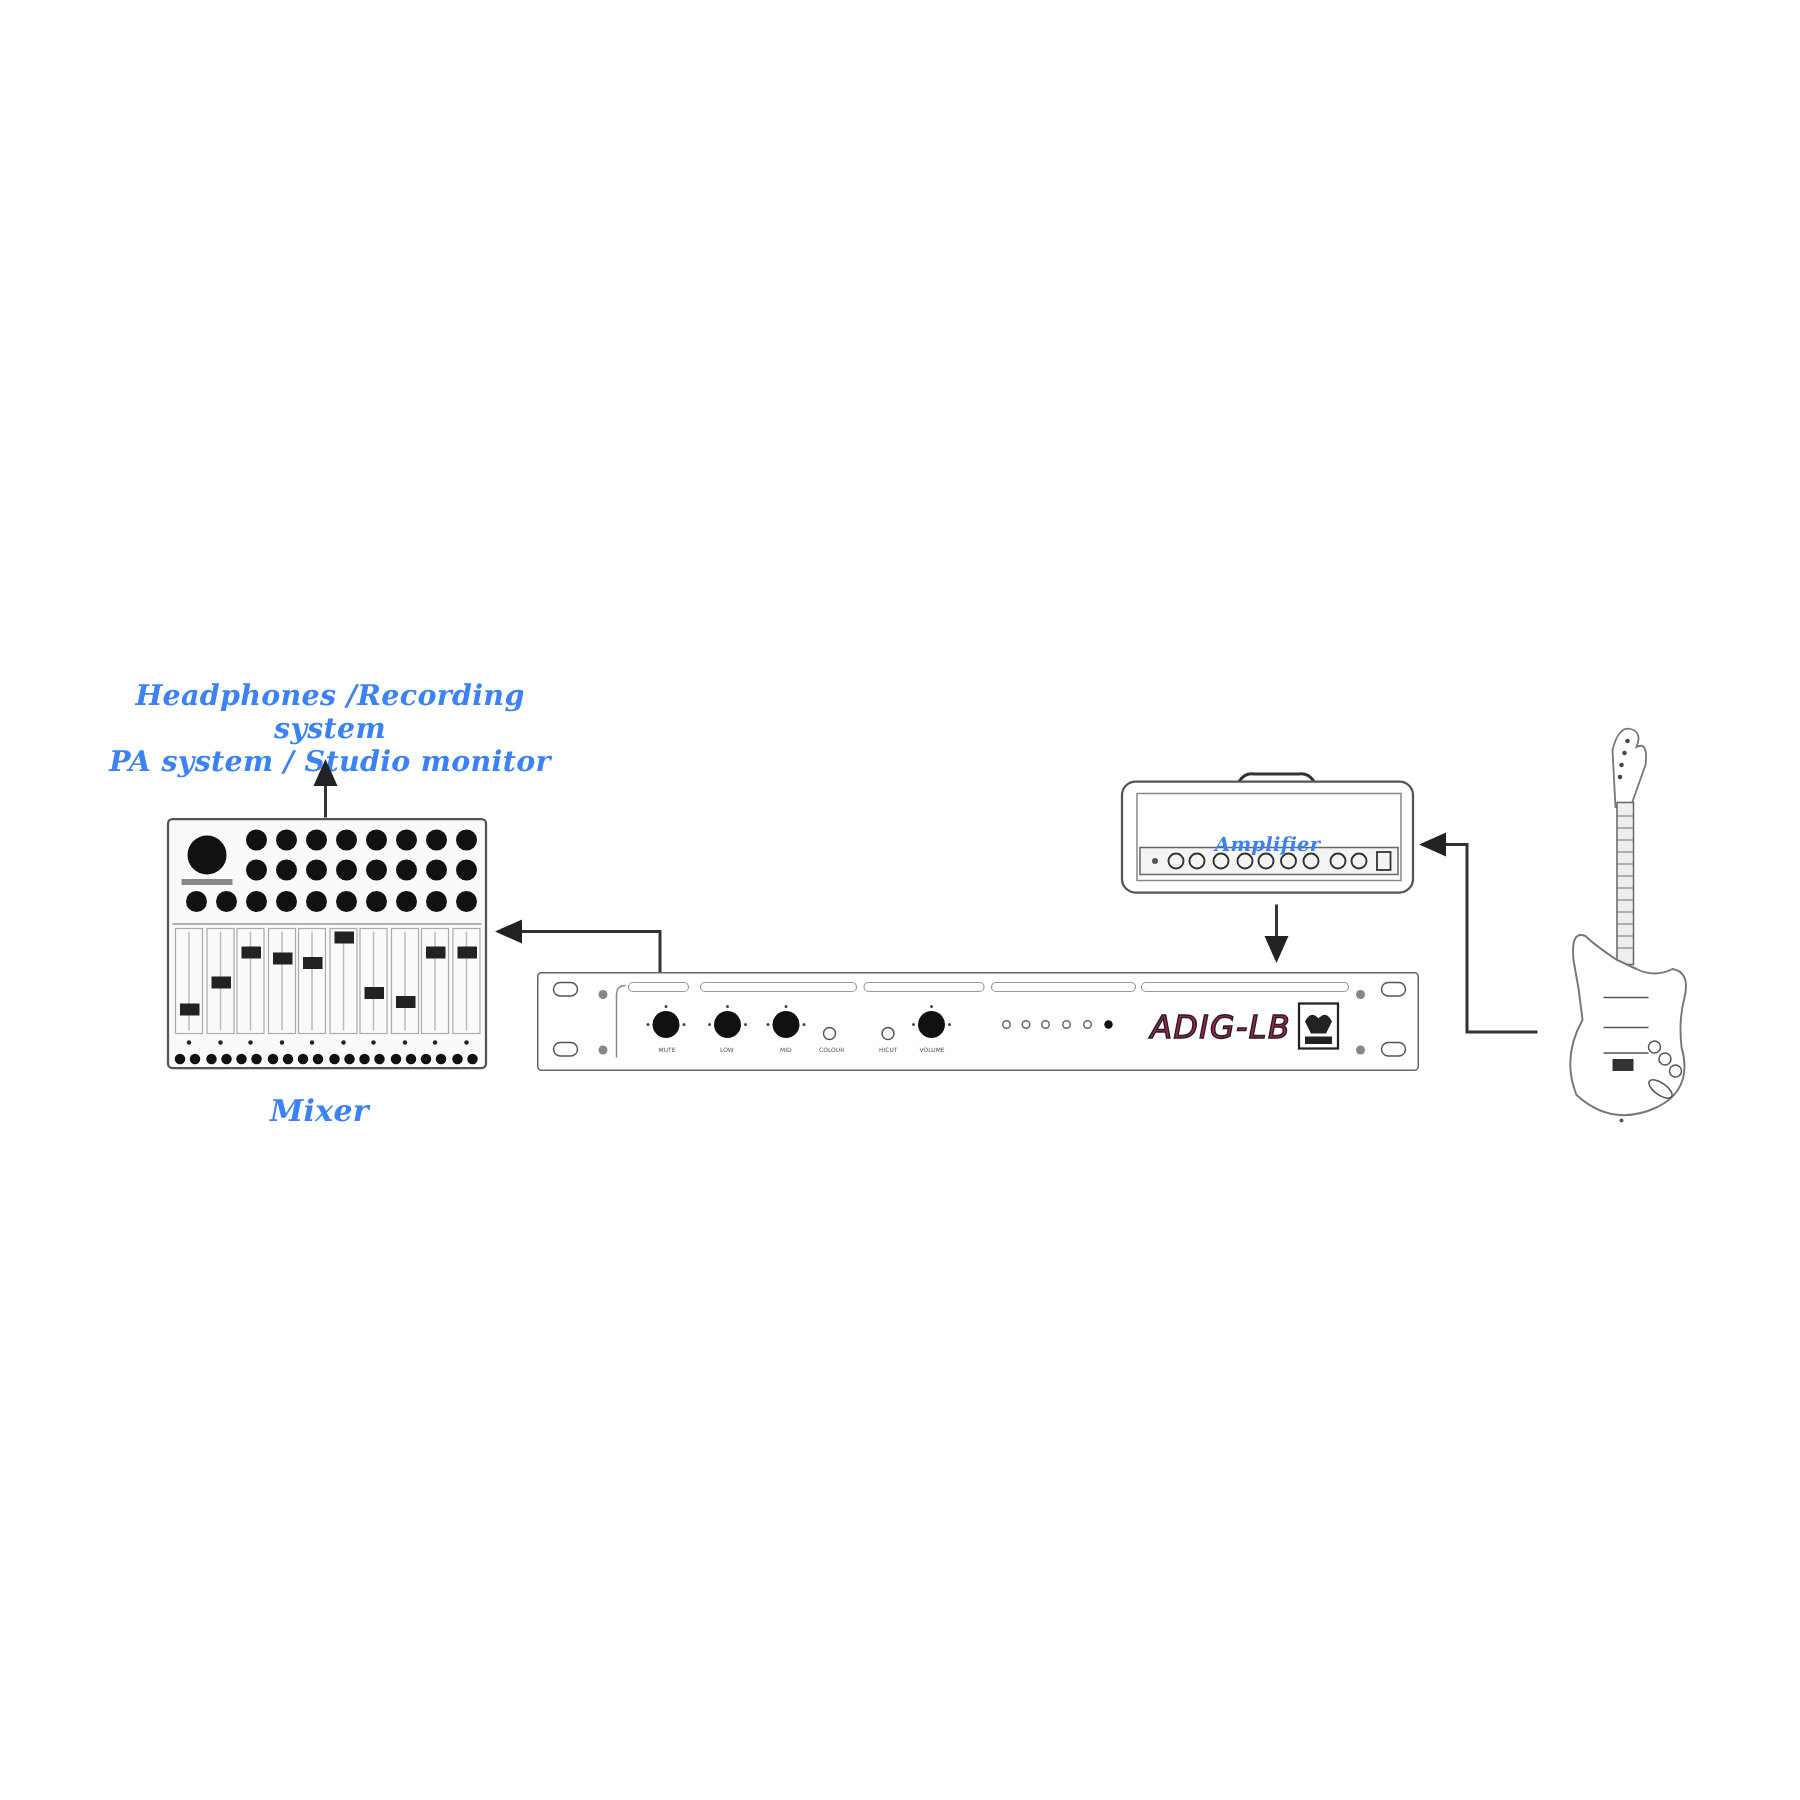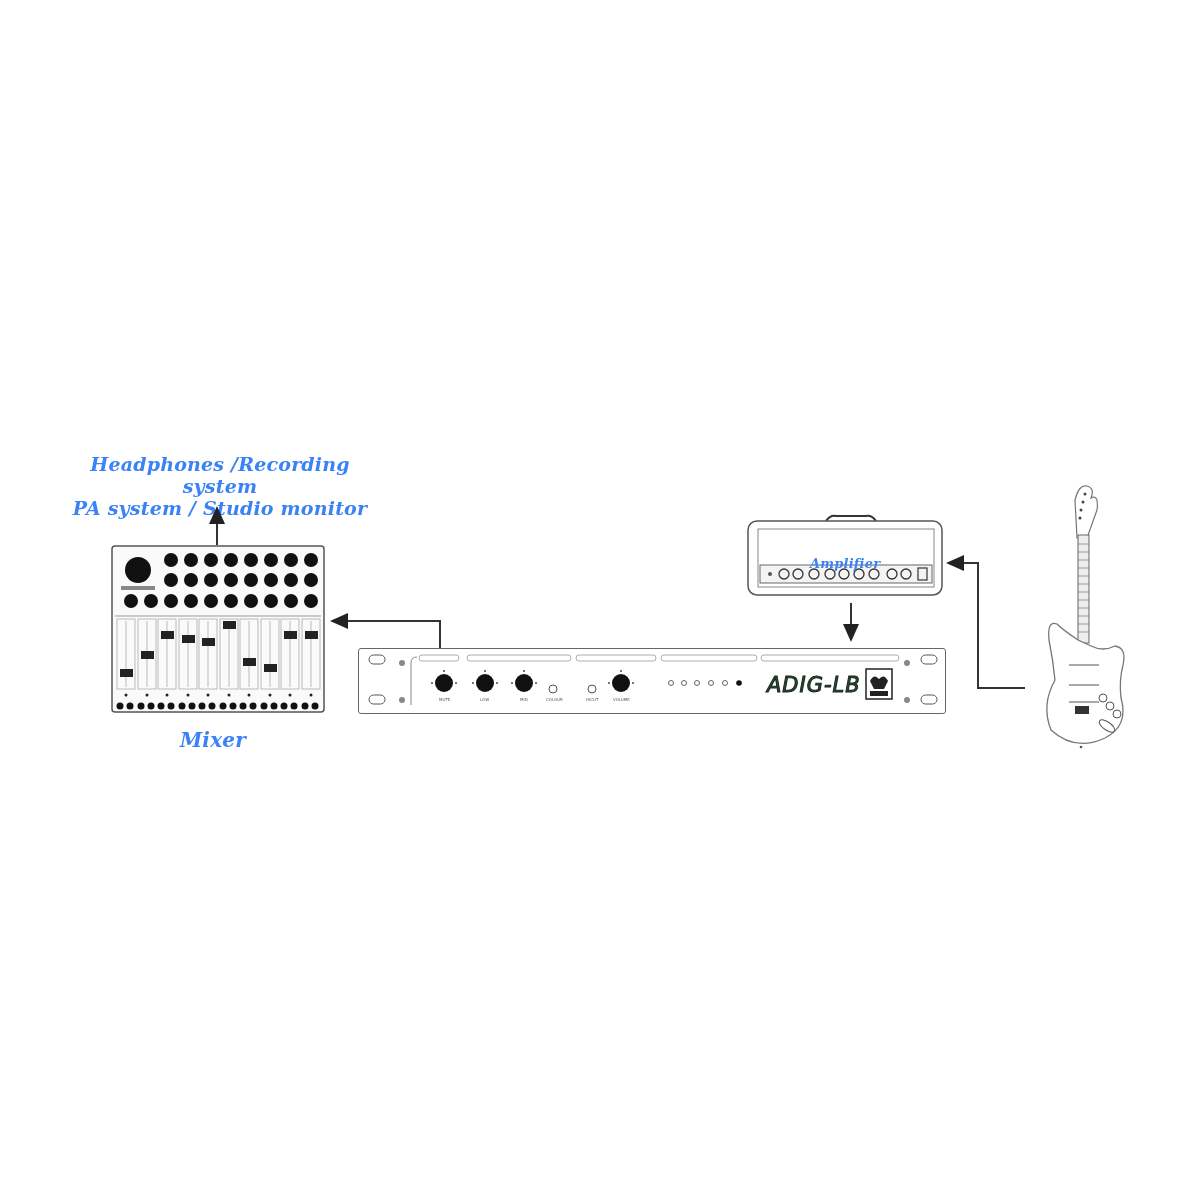--- a/index.html
+++ b/index.html
@@ -232,21 +232,21 @@
     <path d="M511,32 Q515,24 520,30 Q525,24 529,32 L525,40 L515,40 Z" fill="#222"></path>
     <rect x="511" y="42" width="18" height="5" fill="#222"></rect>
 
     <text class="tiny" x="80" y="52">MUTE</text>
     <text class="tiny" x="121" y="52">LOW</text>
     <text class="tiny" x="161" y="52">MID</text>
     <text class="tiny" x="187" y="52">COLOUR</text>
     <text class="tiny" x="227" y="52">HICUT</text>
     <text class="tiny" x="254" y="52">VOLUME</text>
   </svg>
-  <div class="abs" style="left:408px; top:24px; font-family:'DejaVu Sans', sans-serif; font-style:italic; font-size:21px; color:#14532d; -webkit-text-stroke:1px #222; letter-spacing:1px;">ADIG-LB</div>
+  <div class="abs" style="left:408px; top:24px; font-family:'DejaVu Sans', sans-serif; font-style:italic; font-size:21px; color:#be185d; -webkit-text-stroke:1px #222; letter-spacing:1px;">ADIG-LB</div>
 </div>
 
 <svg width="100" height="270" style="left:1035px; top:480px;">
 
   <path d="M42,58 L40,20 Q44,4 52,6 Q60,8 56,18 Q64,14 62,30 L52,58 Z" fill="#fff" stroke="#777" stroke-width="1.2"></path>
   <g fill="#444">
       <circle cx="50" cy="14" r="1.5"></circle>
       <circle cx="48" cy="22" r="1.5"></circle>
       <circle cx="46" cy="30" r="1.5"></circle>
       <circle cx="45" cy="38" r="1.5"></circle>

